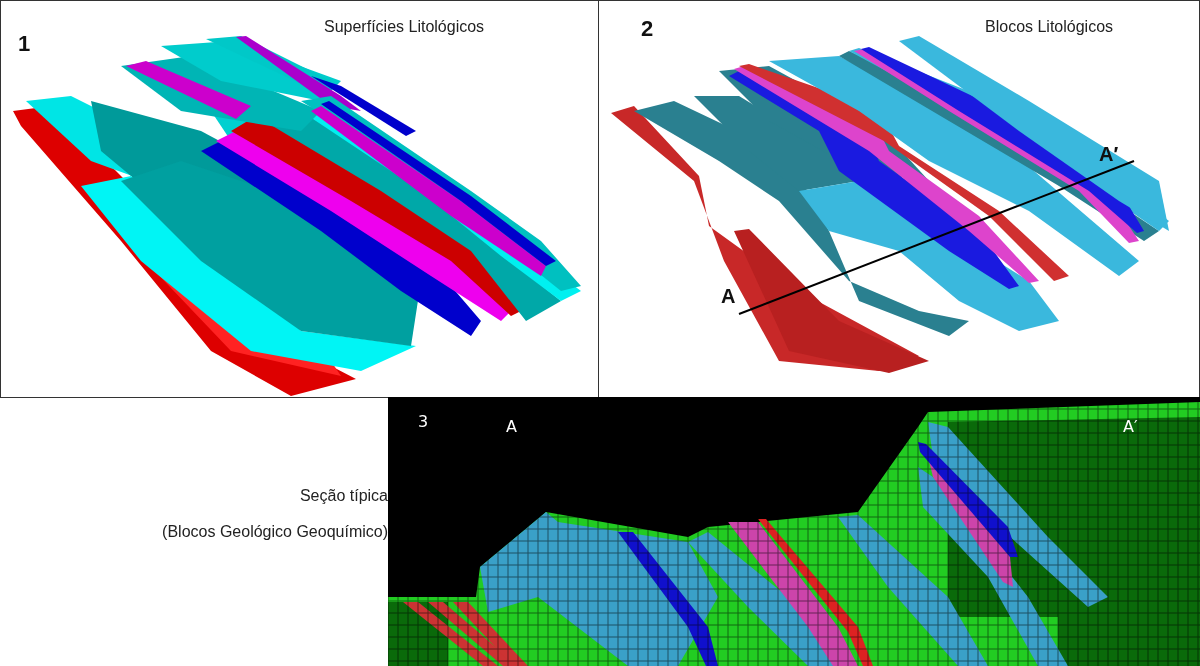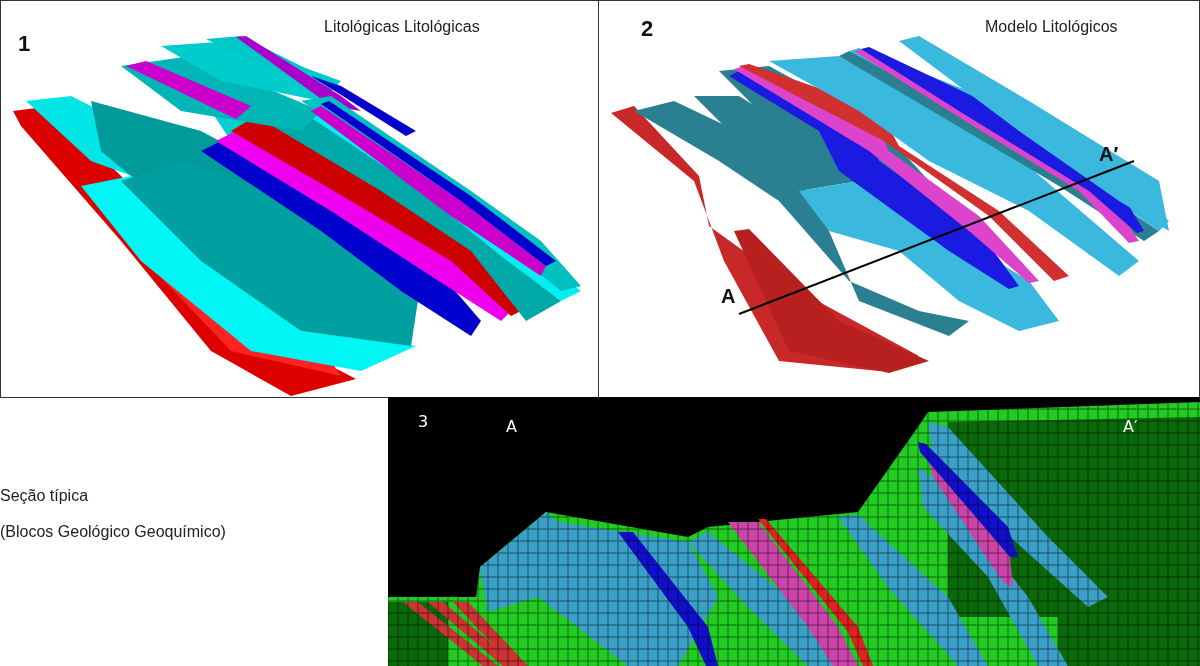--- a/index.html
+++ b/index.html
@@ -3,21 +3,21 @@
 <meta charset="utf-8">
 <style>
   html, body { margin:0; padding:0; background:#fff; }
   body { width:1200px; height:666px; position:relative; overflow:hidden; font-family:"Liberation Sans", sans-serif; }
   .panel { position:absolute; box-sizing:border-box; border:1.5px solid #333; background:#fff; overflow:hidden; }
   #p1 { left:0; top:0; width:600px; height:398px; }
   #p2 { left:598px; top:0; width:602px; height:398px; }
   #p3 { left:388px; top:397px; width:812px; height:269px; background:#000; border:none; }
   .num { position:absolute; font-weight:bold; font-size:22px; color:#111; }
   .title { position:absolute; font-size:16px; color:#222; }
-  .caption { position:absolute; left:0; width:388px; text-align:left; font-size:16px; color:#222; }
+  .caption { position:absolute; left:0; width:388px; text-align:right; font-size:16px; color:#222; }
   svg { position:absolute; left:0; top:0; }
   .w { color:#fff; font-family:"DejaVu Sans", sans-serif; font-size:16px; position:absolute; }
 </style>
 </head>
 <body>
 
 <div id="p1" class="panel">
   <svg width="600" height="398">
 
     <polygon points="12,110 50,105 130,185 120,225 240,330 330,365 355,378 290,395 210,350 120,240 20,125" fill="#dd0000"></polygon>
@@ -39,21 +39,21 @@
     <polygon points="160,45 230,40 340,80 320,100 220,80" fill="#00cccc"></polygon>
     <polygon points="125,65 145,60 250,105 235,118" fill="#cc00cc"></polygon>
     <polygon points="205,38 240,35 330,80 315,90" fill="#00c8c8"></polygon>
     <polygon points="235,36 245,35 340,95 360,110 330,105" fill="#aa00cc"></polygon>
     <polygon points="310,75 340,85 415,130 405,135" fill="#0000cc"></polygon>
     <polygon points="300,100 330,95 470,190 540,240 580,285 560,290 460,210 380,150" fill="#00c0c0"></polygon>
     <polygon points="310,110 320,105 460,200 545,265 540,275 450,215" fill="#cc00cc"></polygon>
     <polygon points="320,103 328,100 470,195 555,260 545,265 460,200" fill="#0000cc"></polygon>
   </svg>
   <div class="num" style="left:17px;top:30px;">1</div>
-  <div class="title" style="left:323px;top:17px;">Litológicas Litológicas</div>
+  <div class="title" style="left:323px;top:17px;">Superfícies Litológicos</div>
 </div>
 
 <div id="p2" class="panel">
   <svg width="602" height="398">
     <polygon points="12,112 35,105 100,175 110,225 200,290 320,355 280,370 180,360 125,260 95,180" fill="#c82828"></polygon>
     <polygon points="135,230 150,228 240,320 330,360 290,372 190,350" fill="#b82020"></polygon>
     <polygon points="35,110 75,100 170,145 200,175 230,230 260,300 350,335 370,320 320,310 250,280 180,200 120,160" fill="#2a8090"></polygon>
     <polygon points="95,95 140,95 230,150 260,180 200,190 150,150" fill="#2a8090"></polygon>
     <polygon points="200,190 260,180 350,230 430,280 460,320 420,330 360,300 300,250 230,230" fill="#3ab8dd"></polygon>
     <polygon points="120,70 170,65 280,125 330,180 260,170 170,120" fill="#2a8090"></polygon>
@@ -64,21 +64,21 @@
     <polygon points="240,55 250,50 410,120 500,190 560,230 545,240 460,185 350,120" fill="#2a8090"></polygon>
     <polygon points="250,50 260,47 420,110 510,175 570,220 560,230 480,175 380,120" fill="#3ab8dd"></polygon>
     <polygon points="255,50 265,48 400,115 520,210 540,240 530,242 480,190 350,110" fill="#dd44cc"></polygon>
     <polygon points="262,48 270,46 405,110 530,205 545,230 538,232 490,190 360,110" fill="#1a1ae0"></polygon>
     <polygon points="300,40 320,35 430,100 560,180 570,230 520,200 420,130" fill="#3ab8dd"></polygon>
   </svg>
   <svg width="602" height="398">
     <line x1="140" y1="313" x2="535" y2="160" stroke="#000" stroke-width="2"></line>
   </svg>
   <div class="num" style="left:42px;top:15px;">2</div>
-  <div class="title" style="left:386px;top:17px;">Modelo Litológicos</div>
+  <div class="title" style="left:386px;top:17px;">Blocos Litológicos</div>
   <div class="num" style="left:122px;top:284px;font-size:20px;">A</div>
   <div class="num" style="left:500px;top:142px;font-size:20px;">A′</div>
 </div>
 
 <div class="caption" style="top:487px;">Seção típica</div>
 <div class="caption" style="top:523px;">(Blocos Geológico Geoquímico)</div>
 
 <div id="p3" class="panel">
   <svg width="812" height="269">
     <defs>

